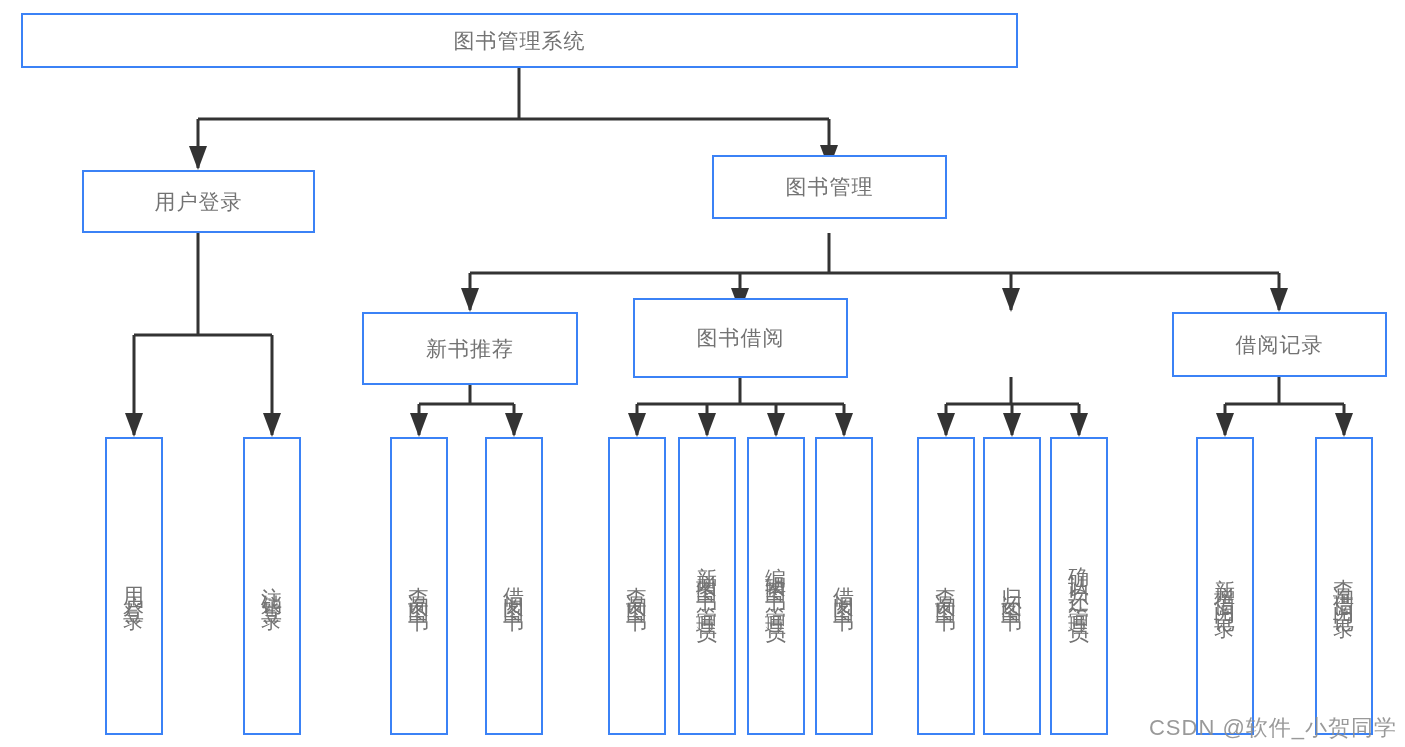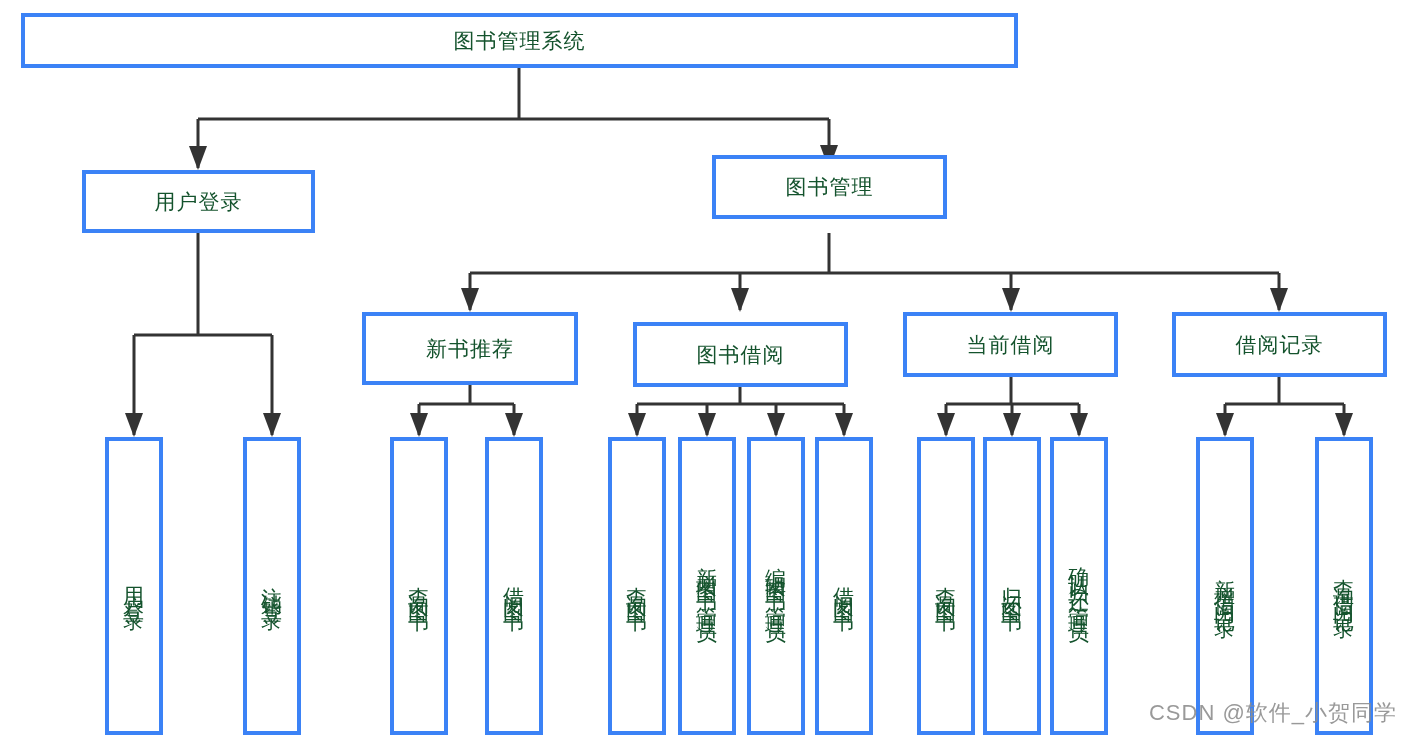--- a/index.html
+++ b/index.html
@@ -12,23 +12,23 @@
     overflow: hidden;
   }
   #connectors {
     position: absolute;
     left: 0; top: 0;
     width: 1405px; height: 747px;
   }
   .box {
     position: absolute;
     box-sizing: border-box;
-    border: 4px solid #3b82f6;
+    border: 2px solid #3b82f6;
     background: #ffffff;
-    color: #14532d;
+    color: #737373;
     display: flex;
     align-items: center;
     justify-content: center;
   }
   .h {
     font-size: 21px;
     letter-spacing: 1px;
     white-space: nowrap;
   }
   .v {
@@ -39,21 +39,21 @@
     line-height: 1;
   }
   .leaf {
     top: 437px;
     width: 58px;
     height: 298px;
   }
   .watermark {
     position: absolute;
     right: 8px;
-    bottom: 19px;
+    bottom: 4px;
     font-size: 22px;
     color: rgba(142, 142, 142, 0.9);
     letter-spacing: 1px;
     white-space: nowrap;
     z-index: 5;
   }
 </style>
 </head>
 <body>
 
@@ -98,22 +98,21 @@
       <polygon points="1335,413 1353,413 1344,437"></polygon>
     </g>
   </svg>
 
   <div class="box h" style="left:21px;top:13px;width:997px;height:55px">图书管理系统</div>
 
   <div class="box h" style="left:82px;top:170px;width:233px;height:63px">用户登录</div>
   <div class="box h" style="left:712px;top:155px;width:235px;height:64px">图书管理</div>
 
   <div class="box h" style="left:362px;top:312px;width:216px;height:73px">新书推荐</div>
-  <div class="box h" style="left:633px;top:322px;width:215px;height:65px">图书借阅</div>
-  <div class="box h" style="left:903px;top:312px;width:215px;height:65px">当前借阅</div>
+  <div class="box h" style="left:633px;top:298px;width:215px;height:80px">图书借阅</div>
   <div class="box h" style="left:1172px;top:312px;width:215px;height:65px">借阅记录</div>
 
   <div class="box v leaf" style="left:105px">用户登录</div>
   <div class="box v leaf" style="left:243px">注销登录</div>
   <div class="box v leaf" style="left:390px">查询图书</div>
   <div class="box v leaf" style="left:485px">借阅图书</div>
   <div class="box v leaf" style="left:608px">查询图书</div>
   <div class="box v leaf" style="left:678px">新增图书（管理员）</div>
   <div class="box v leaf" style="left:747px">编辑图书（管理员）</div>
   <div class="box v leaf" style="left:815px">借阅图书</div>

